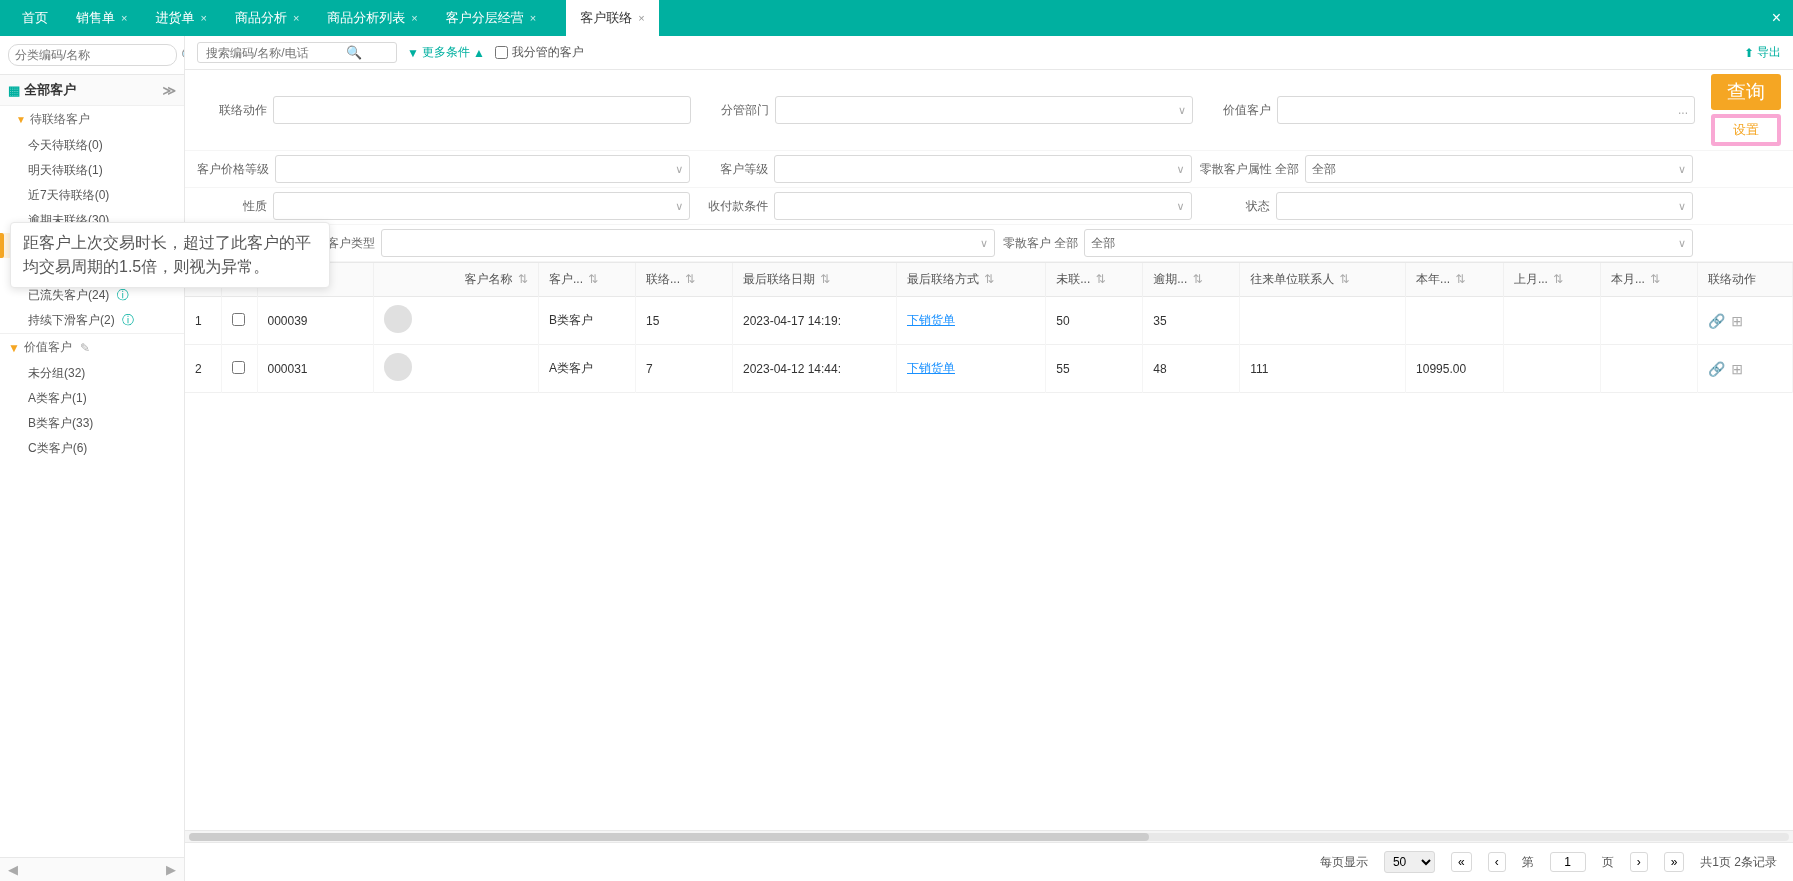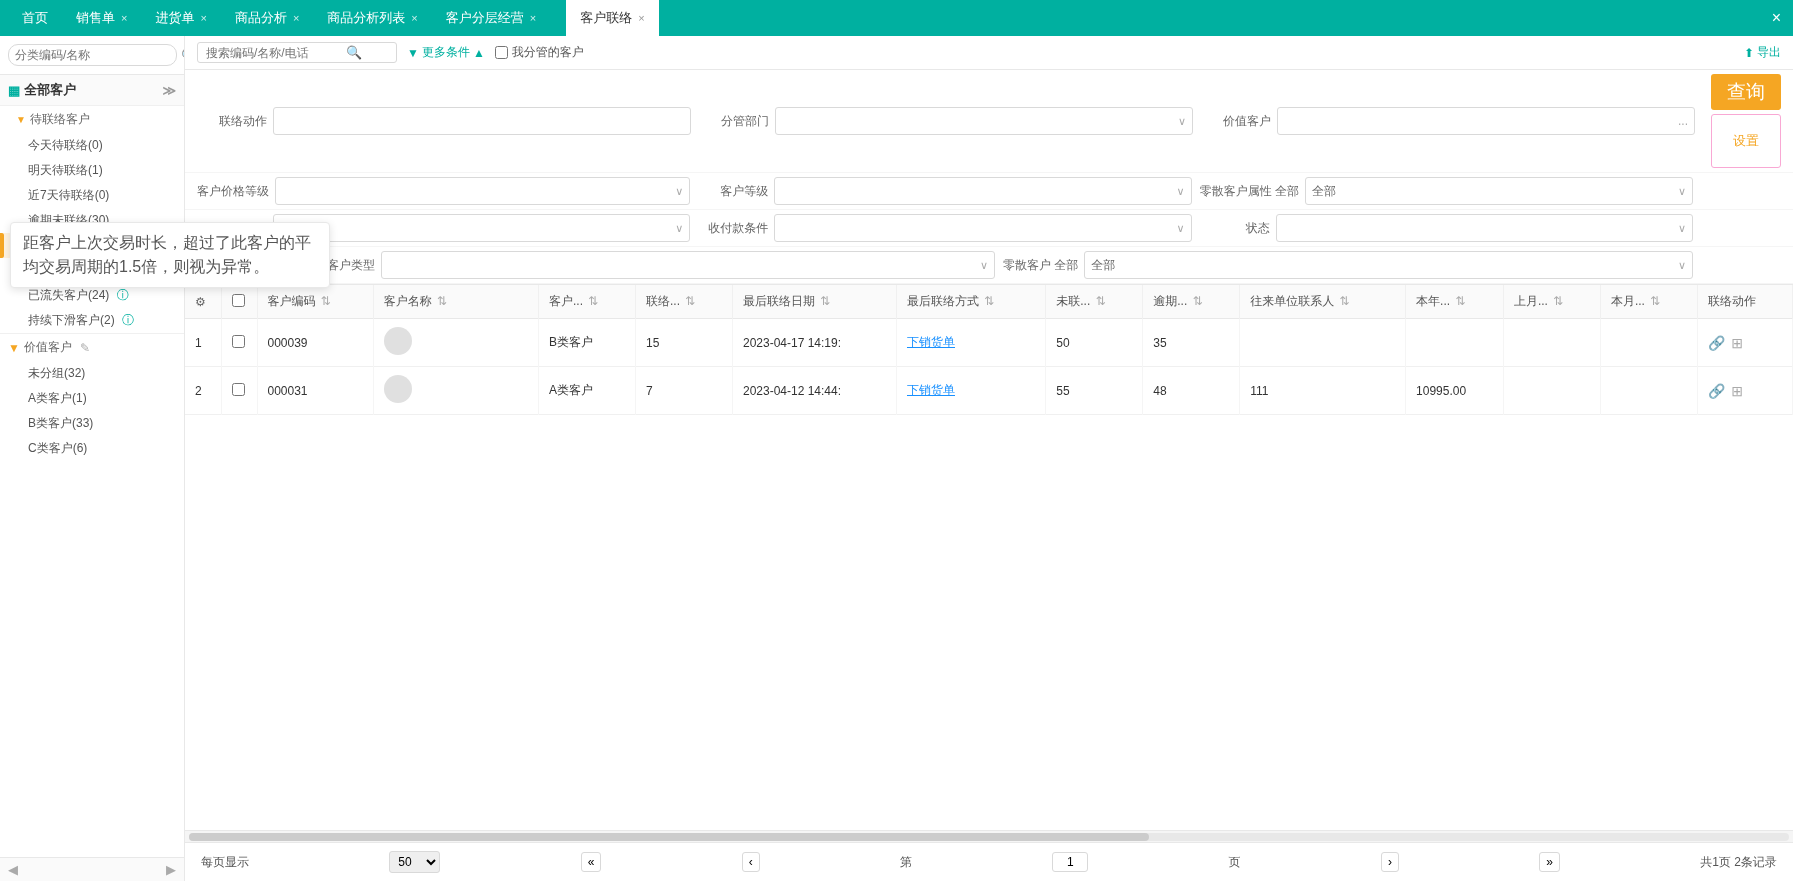--- a/index.html
+++ b/index.html
@@ -238,23 +238,23 @@
       color: #fff;
       border: none;
       border-radius: 3px;
       padding: 5px 16px;
       cursor: pointer;
       font-size: 19px;
     }
     .btn-settings {
       background: #fff;
       color: #f5a623;
-      border: 1px solid #f9a8d4;
+      border: 4px solid #f9a8d4;
       border-radius: 3px;
-      padding: 17px 16px;
+      padding: 3px 16px;
       cursor: pointer;
       font-size: 13px;
     }
 
     .dots-btn {
       color: #00b0a0;
       cursor: pointer;
       font-size: 16px;
     }
 
@@ -336,22 +336,22 @@
       line-height: 1.5;
     }
 
     
     .pagination-bar {
       background: #fff;
       border-top: 1px solid #e8e8e8;
       padding: 8px 16px;
       display: flex;
       align-items: center;
-      justify-content: space-between;
-      gap: 25px;
+      justify-content: flex-end;
+      gap: 16px;
       font-size: 12px;
       color: #555;
     }
     .pagination-bar select {
       border: 1px solid #d9d9d9;
       border-radius: 3px;
       padding: 2px 4px;
       font-size: 12px;
       outline: none;
     }
@@ -678,21 +678,21 @@
             <th style="width:36px;">
               <span class="th-settings">⚙</span>
             </th>
             <th style="width:36px;">
               <input type="checkbox" style="">
             </th>
             <th>
               <span>客户编码</span>
               <span class="sort-icon">⇅</span>
             </th>
-            <th style="min-width:120px;">
+            <th style="min-width:120px;text-align:right;">
               <span>客户名称</span>
               <span class="sort-icon">⇅</span>
             </th>
             <th>
               <span>客户...</span>
               <span class="sort-icon">⇅</span>
             </th>
             <th>
               <span>联络...</span>
               <span class="sort-icon">⇅</span>

